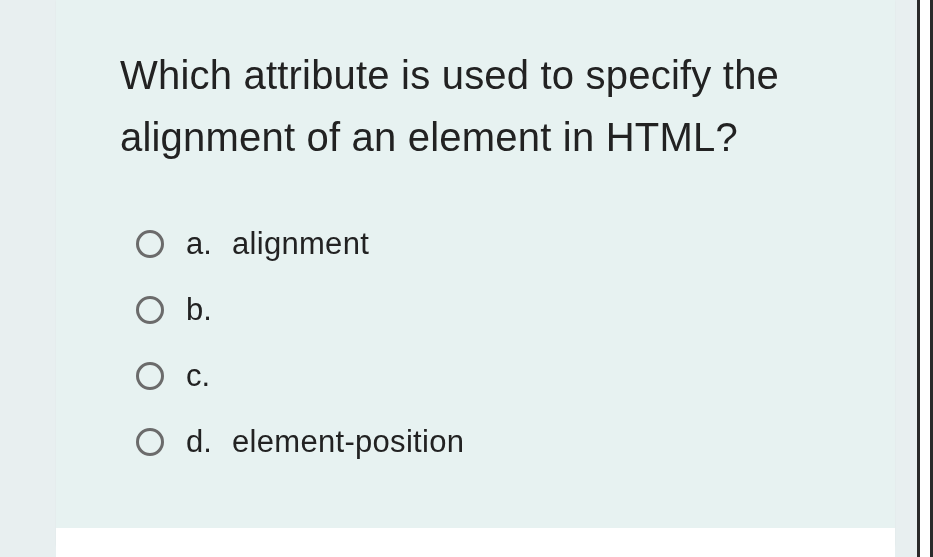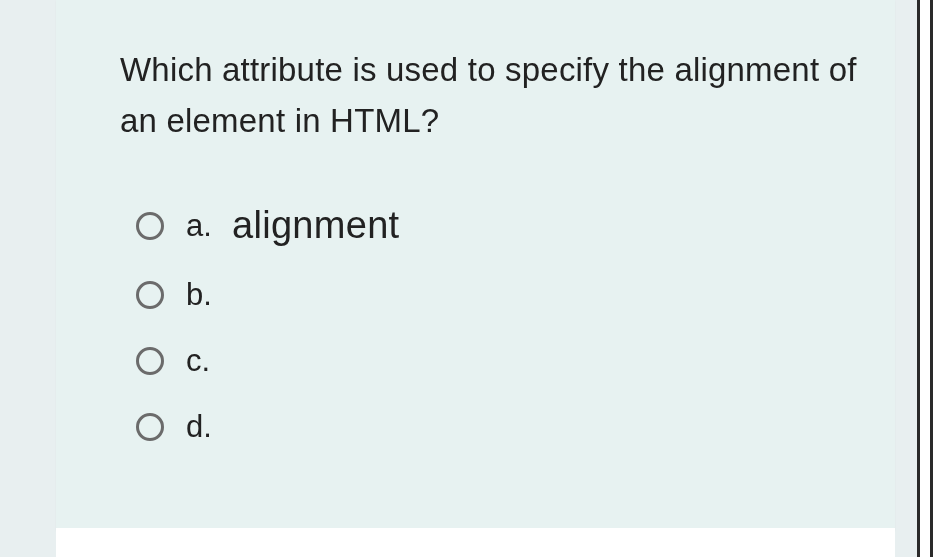--- a/index.html
+++ b/index.html
@@ -35,21 +35,21 @@
     }
     .white-strip {
       position: absolute;
       left: 56px;
       right: 38px;
       bottom: 0;
       height: 29px;
       background: #fff;
     }
     .question-text {
-      font-size: 33px;
+      font-size: 40px;
       line-height: 1.55;
       color: #222;
       letter-spacing: 0.2px;
       margin-bottom: 58px;
     }
     .options {
       padding-left: 16px;
     }
     .option-row {
       display: flex;
@@ -66,21 +66,21 @@
       margin-right: 22px;
       background: transparent;
     }
     .option-letter {
       font-size: 31px;
       color: #222;
       width: 46px;
       flex-shrink: 0;
     }
     .option-text {
-      font-size: 38px;
+      font-size: 31px;
       color: #222;
       letter-spacing: 0.3px;
     }
   </style>
 </head>
 <body>
 
 <div class="question-card">
   <div class="question-text">Which attribute is used to specify the alignment of an element in HTML?</div>
 
@@ -98,19 +98,20 @@
     </label>
 
     <label class="option-row">
       <span class="radio"></span>
       <span class="option-letter">c.</span>
     </label>
 
     <label class="option-row">
       <span class="radio"></span>
       <span class="option-letter">d.</span>
+      <span class="option-text">element-position</span>
     </label>
 
   </div>
 </div>
 
 <div class="white-strip"></div>
 <div class="outer-border"></div>
 
 </body></html>

